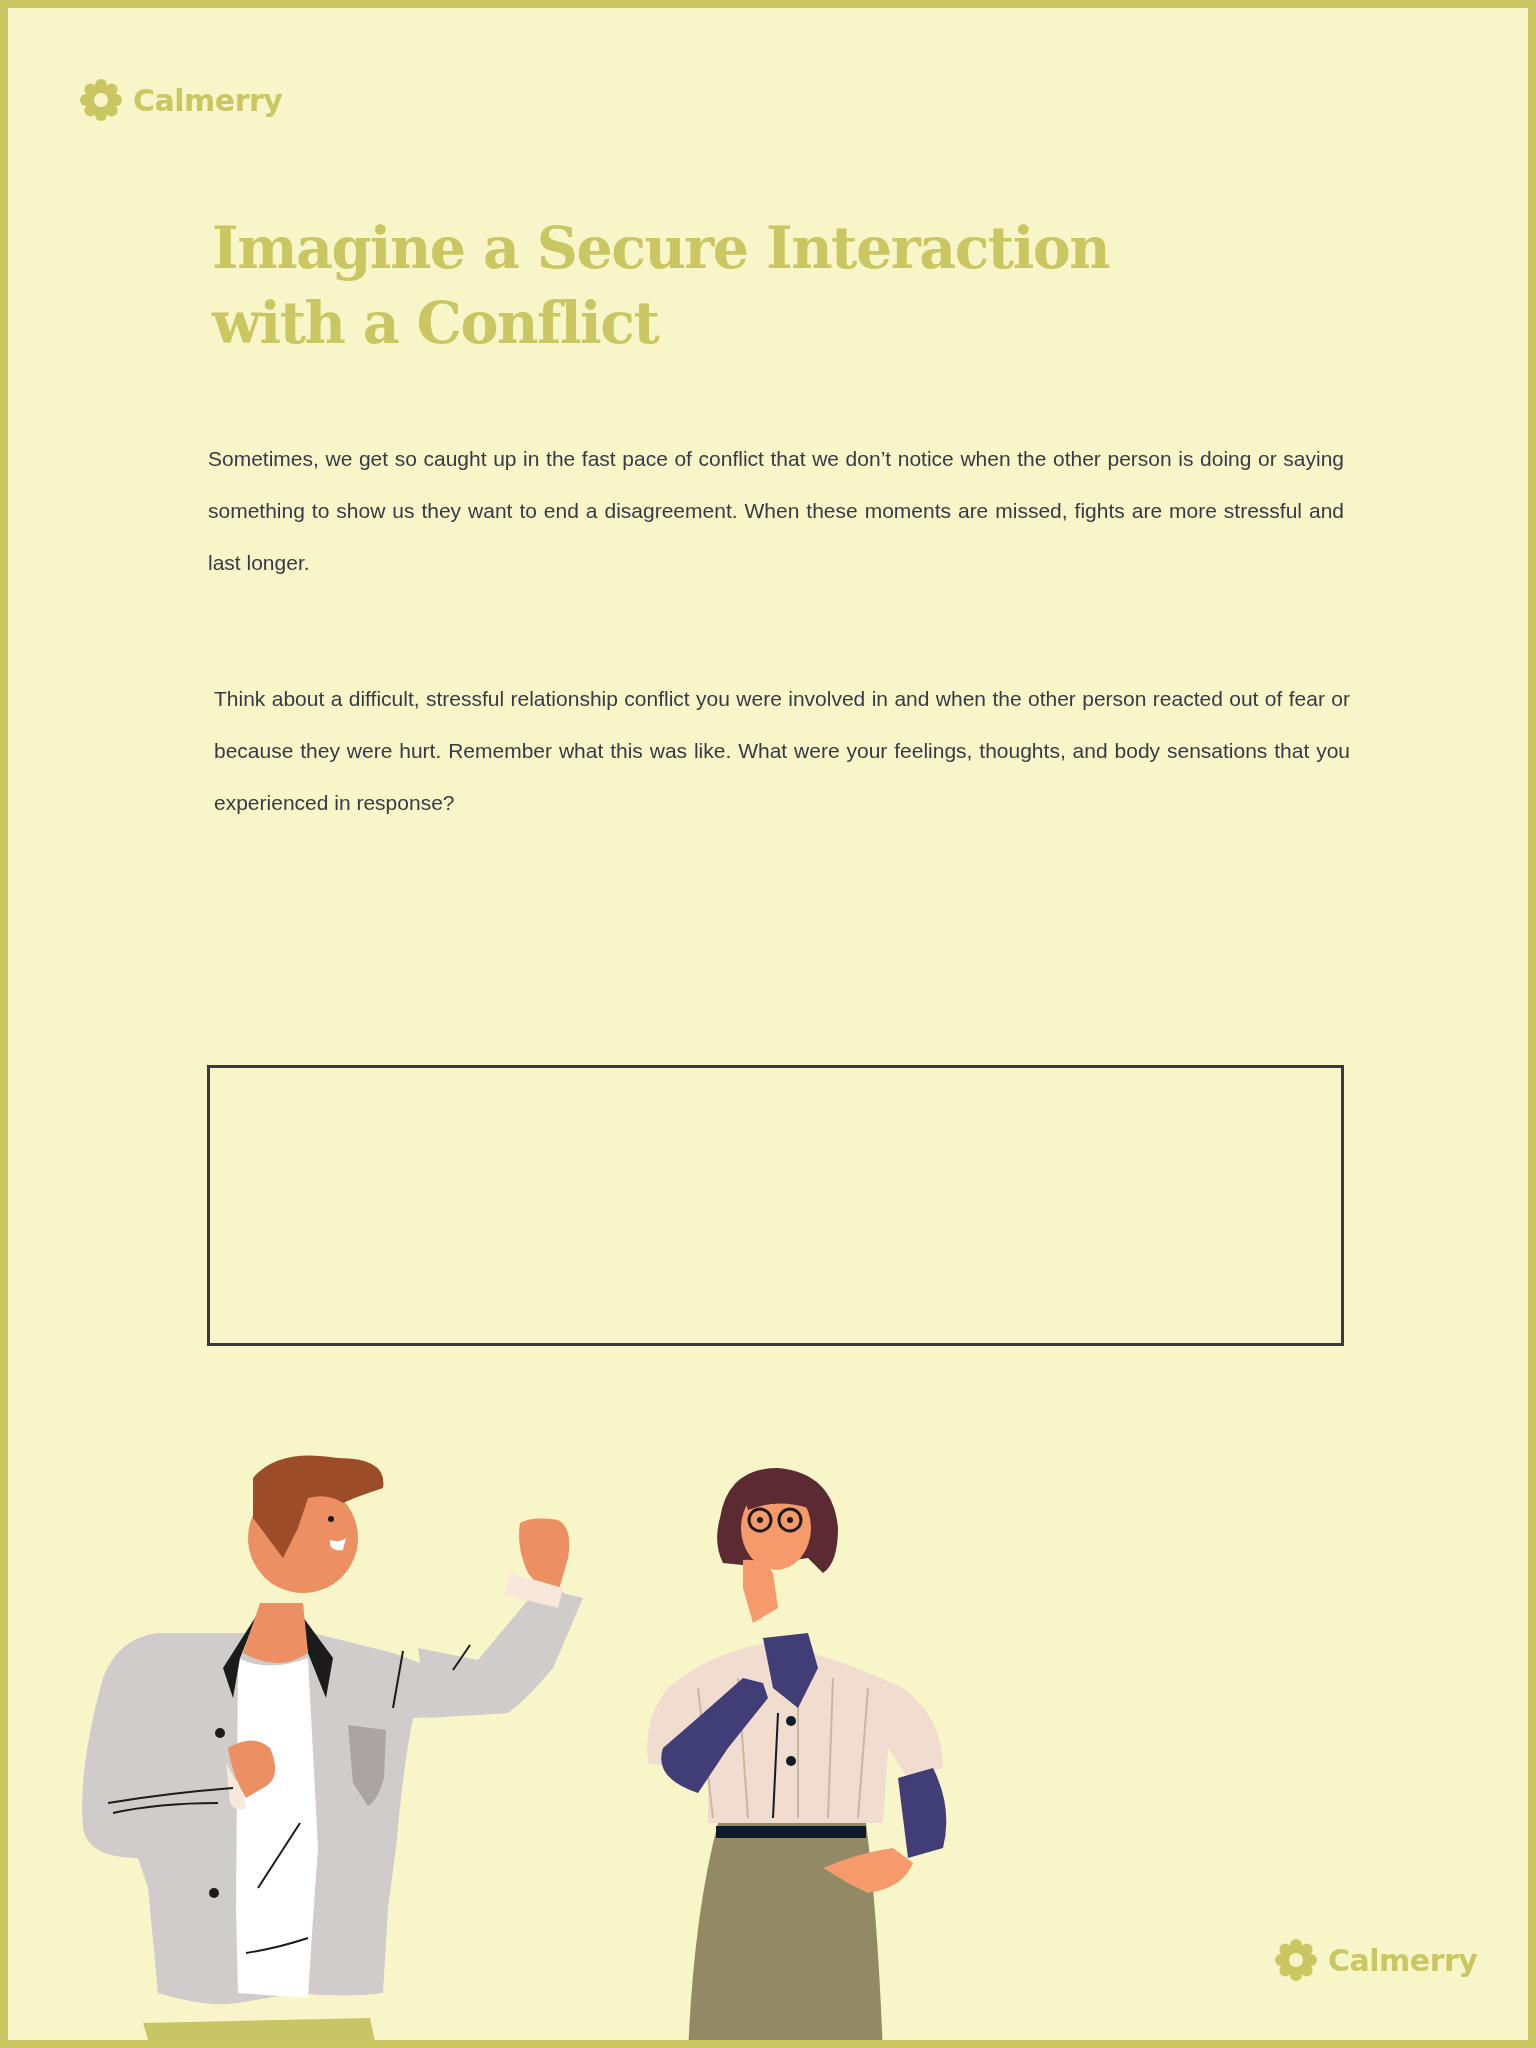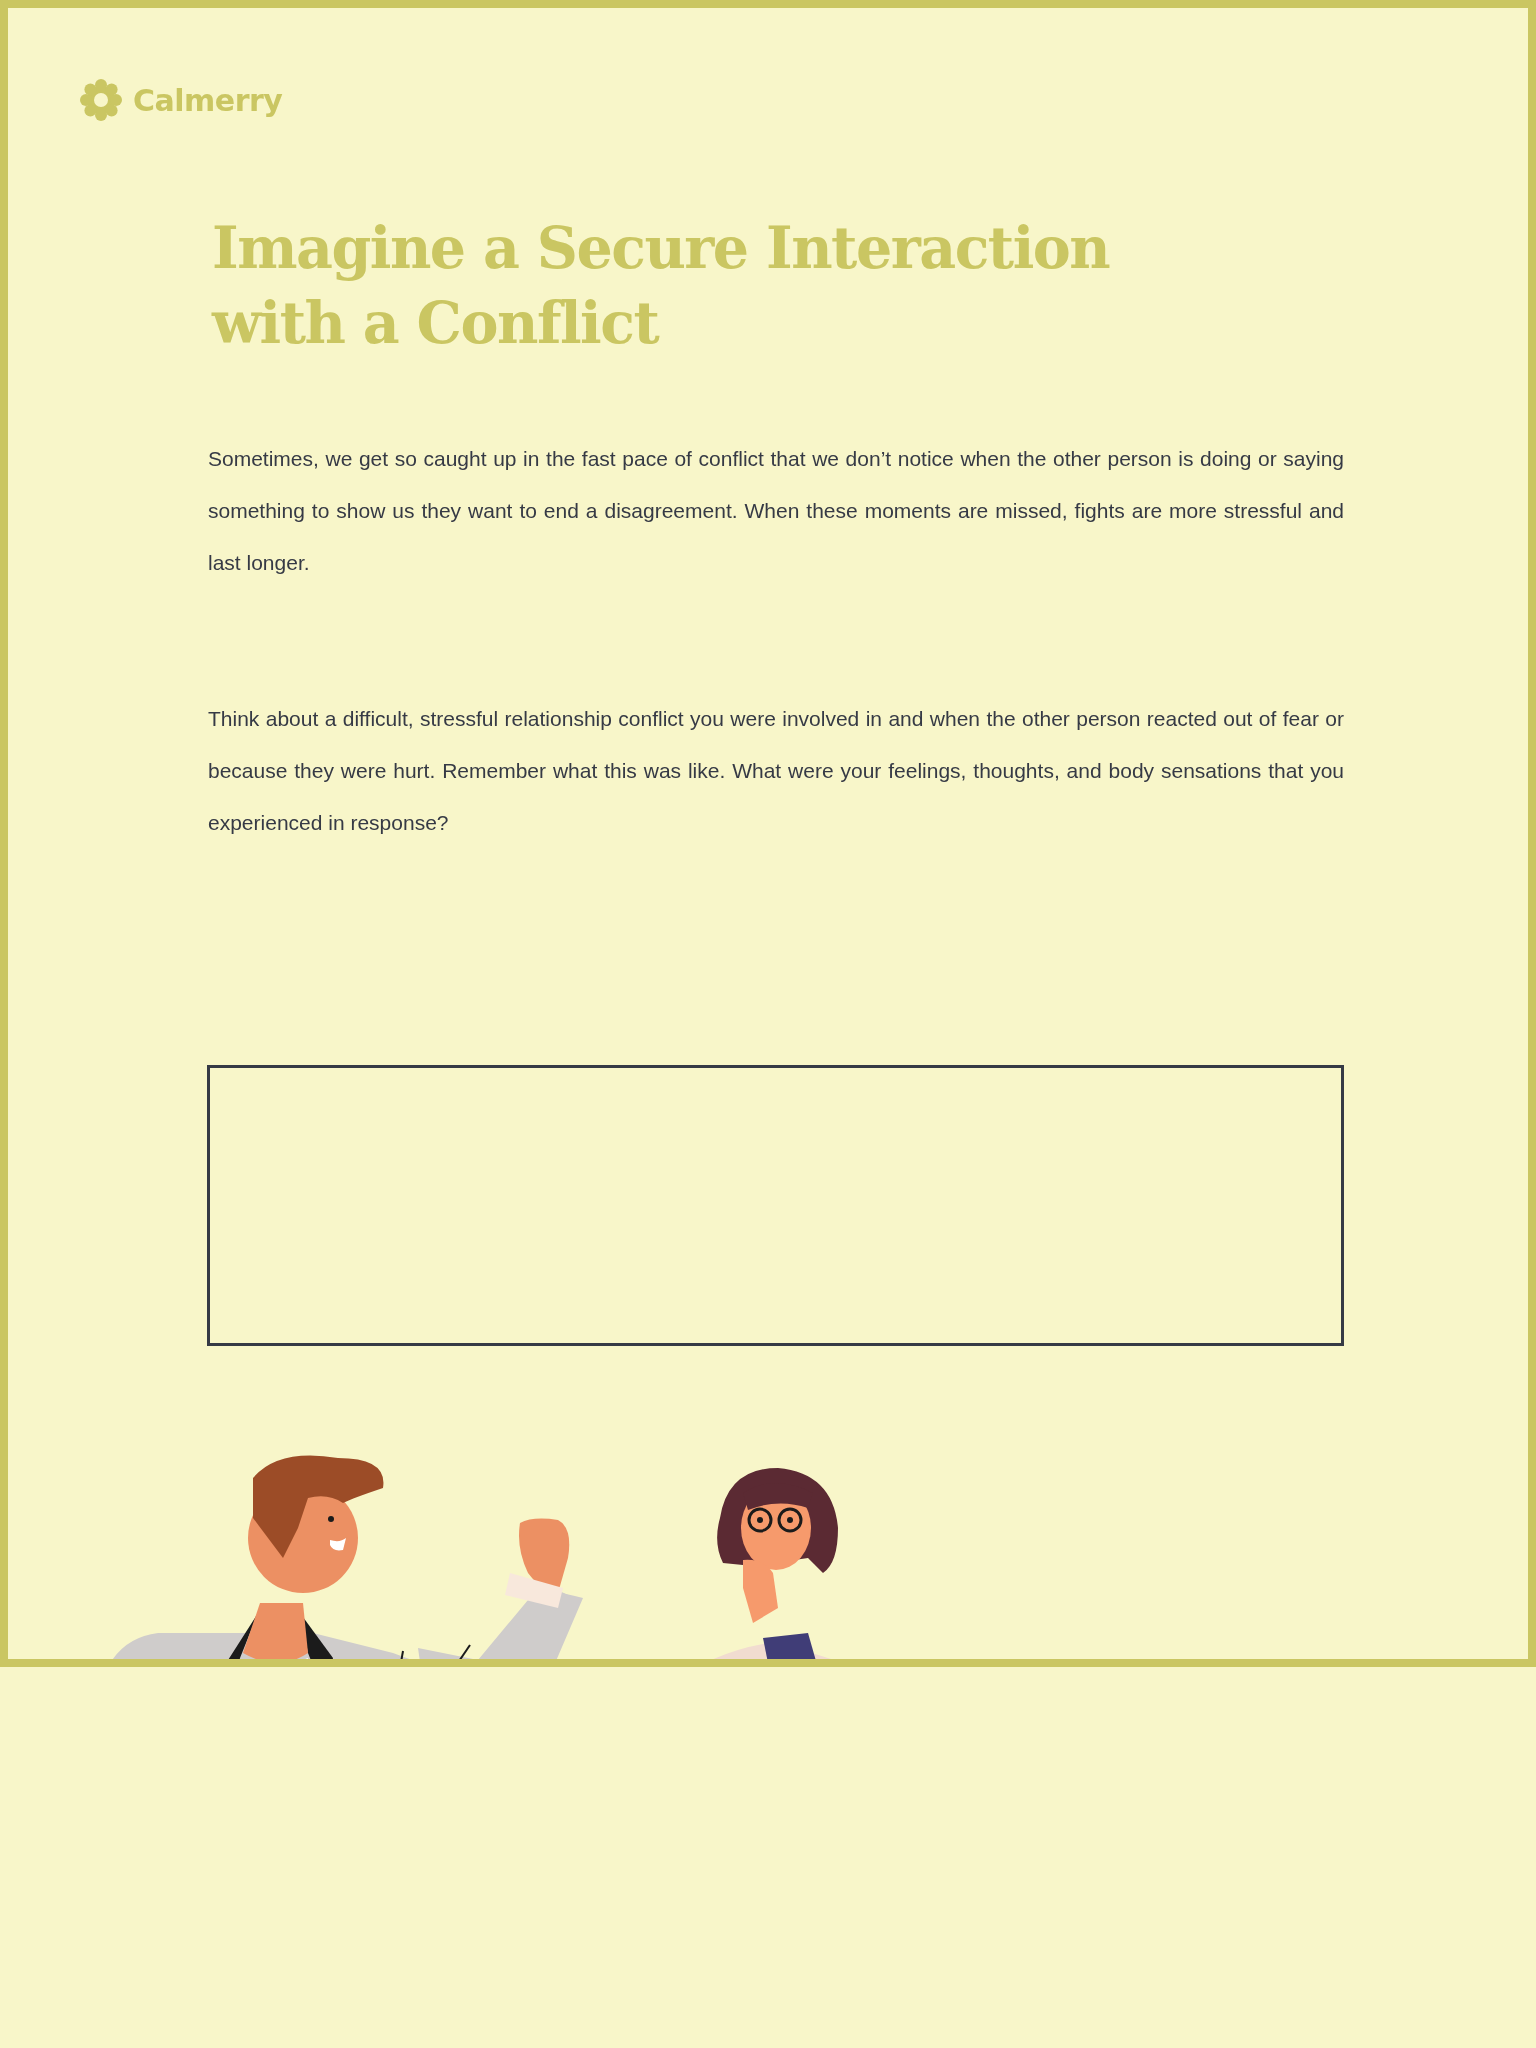--- a/index.html
+++ b/index.html
@@ -1,21 +1,21 @@
 <!DOCTYPE html>
 <html><head>
 <meta charset="utf-8">
 <style>
   html, body { margin: 0; padding: 0; }
   body {
     width: 1536px; height: 2048px; position: relative; overflow: hidden;
     background: #f8f6c9;
   }
   .page {
-    position: absolute; left: 0; top: 0; width: 1536px; height: 1667px;
+    position: absolute; left: 0; top: 0; width: 1536px; height: 2048px;
     box-sizing: border-box; border: 8px solid #cac662; background: #f8f6c9;
     overflow: hidden;
   }
   .logo {
     position: absolute; display: flex; align-items: center; gap: 10px;
     color: #cac662; font-family: "DejaVu Sans", sans-serif; font-weight: bold;
     font-size: 30px; letter-spacing: -0.5px;
   }
   .logo svg { width: 44px; height: 44px; display: block; }
   .logo-top { left: 71px; top: 70px; }
@@ -24,21 +24,21 @@
     position: absolute; left: 200px; top: 198px; width: 1000px; margin: 4px;
     font-family: "DejaVu Serif", serif; font-weight: bold; font-size: 57px;
     line-height: 75px; color: #cac662; letter-spacing: -1.5px;
   }
   .body-text {
     position: absolute; left: 200px; width: 1136px;
     font-family: "Liberation Sans", sans-serif; font-size: 21px; line-height: 52px;
     color: #363a45; text-align: justify; margin: 0;
   }
   .p1 { top: 425px; }
-  .p2 { top: 685px; }
+  .p2 { top: 665px; margin-left: 6px; }
   .p3 { top: 906px; }
   .answer-box {
     position: absolute; left: 199px; top: 1057px; width: 1137px; height: 281px;
     box-sizing: border-box; border: 3px solid #363a45; background: transparent;
     resize: none; outline: none; padding: 12px; font-family: "Liberation Sans", sans-serif;
     font-size: 24px; color: #363a45;
   }
   .illustration { position: absolute; left: 0; top: 1440px; width: 1000px; height: 608px; }
 </style>
 </head>

